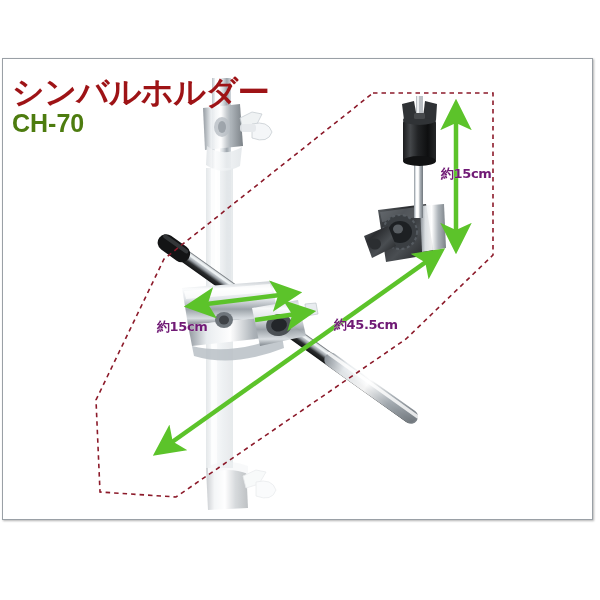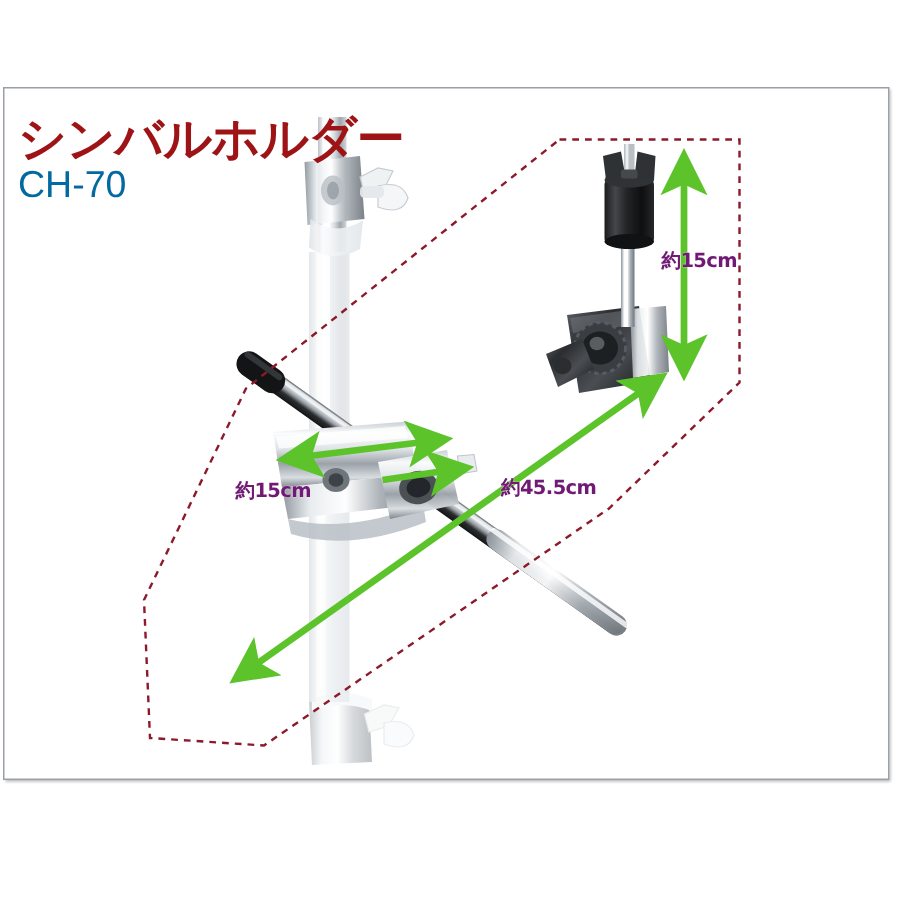--- a/index.html
+++ b/index.html
@@ -54,22 +54,22 @@
   .title-jp {
     font-size: 32px;
     font-weight: bold;
     color: #9e1316;
     letter-spacing: -0.5px;
     white-space: nowrap;
     font-family: "DejaVu Sans", sans-serif;
   }
   .title-model {
     font-size: 25px;
-    font-weight: normal;
-    color: #0369a1;
+    font-weight: bold;
+    color: #4d7c0f;
     letter-spacing: 0px;
     margin-top: 2px;
     font-family: "Liberation Sans", sans-serif;
   }
 
   
   .dim-label {
     position: absolute;
     color: #701a75;
     font-weight: bold;

